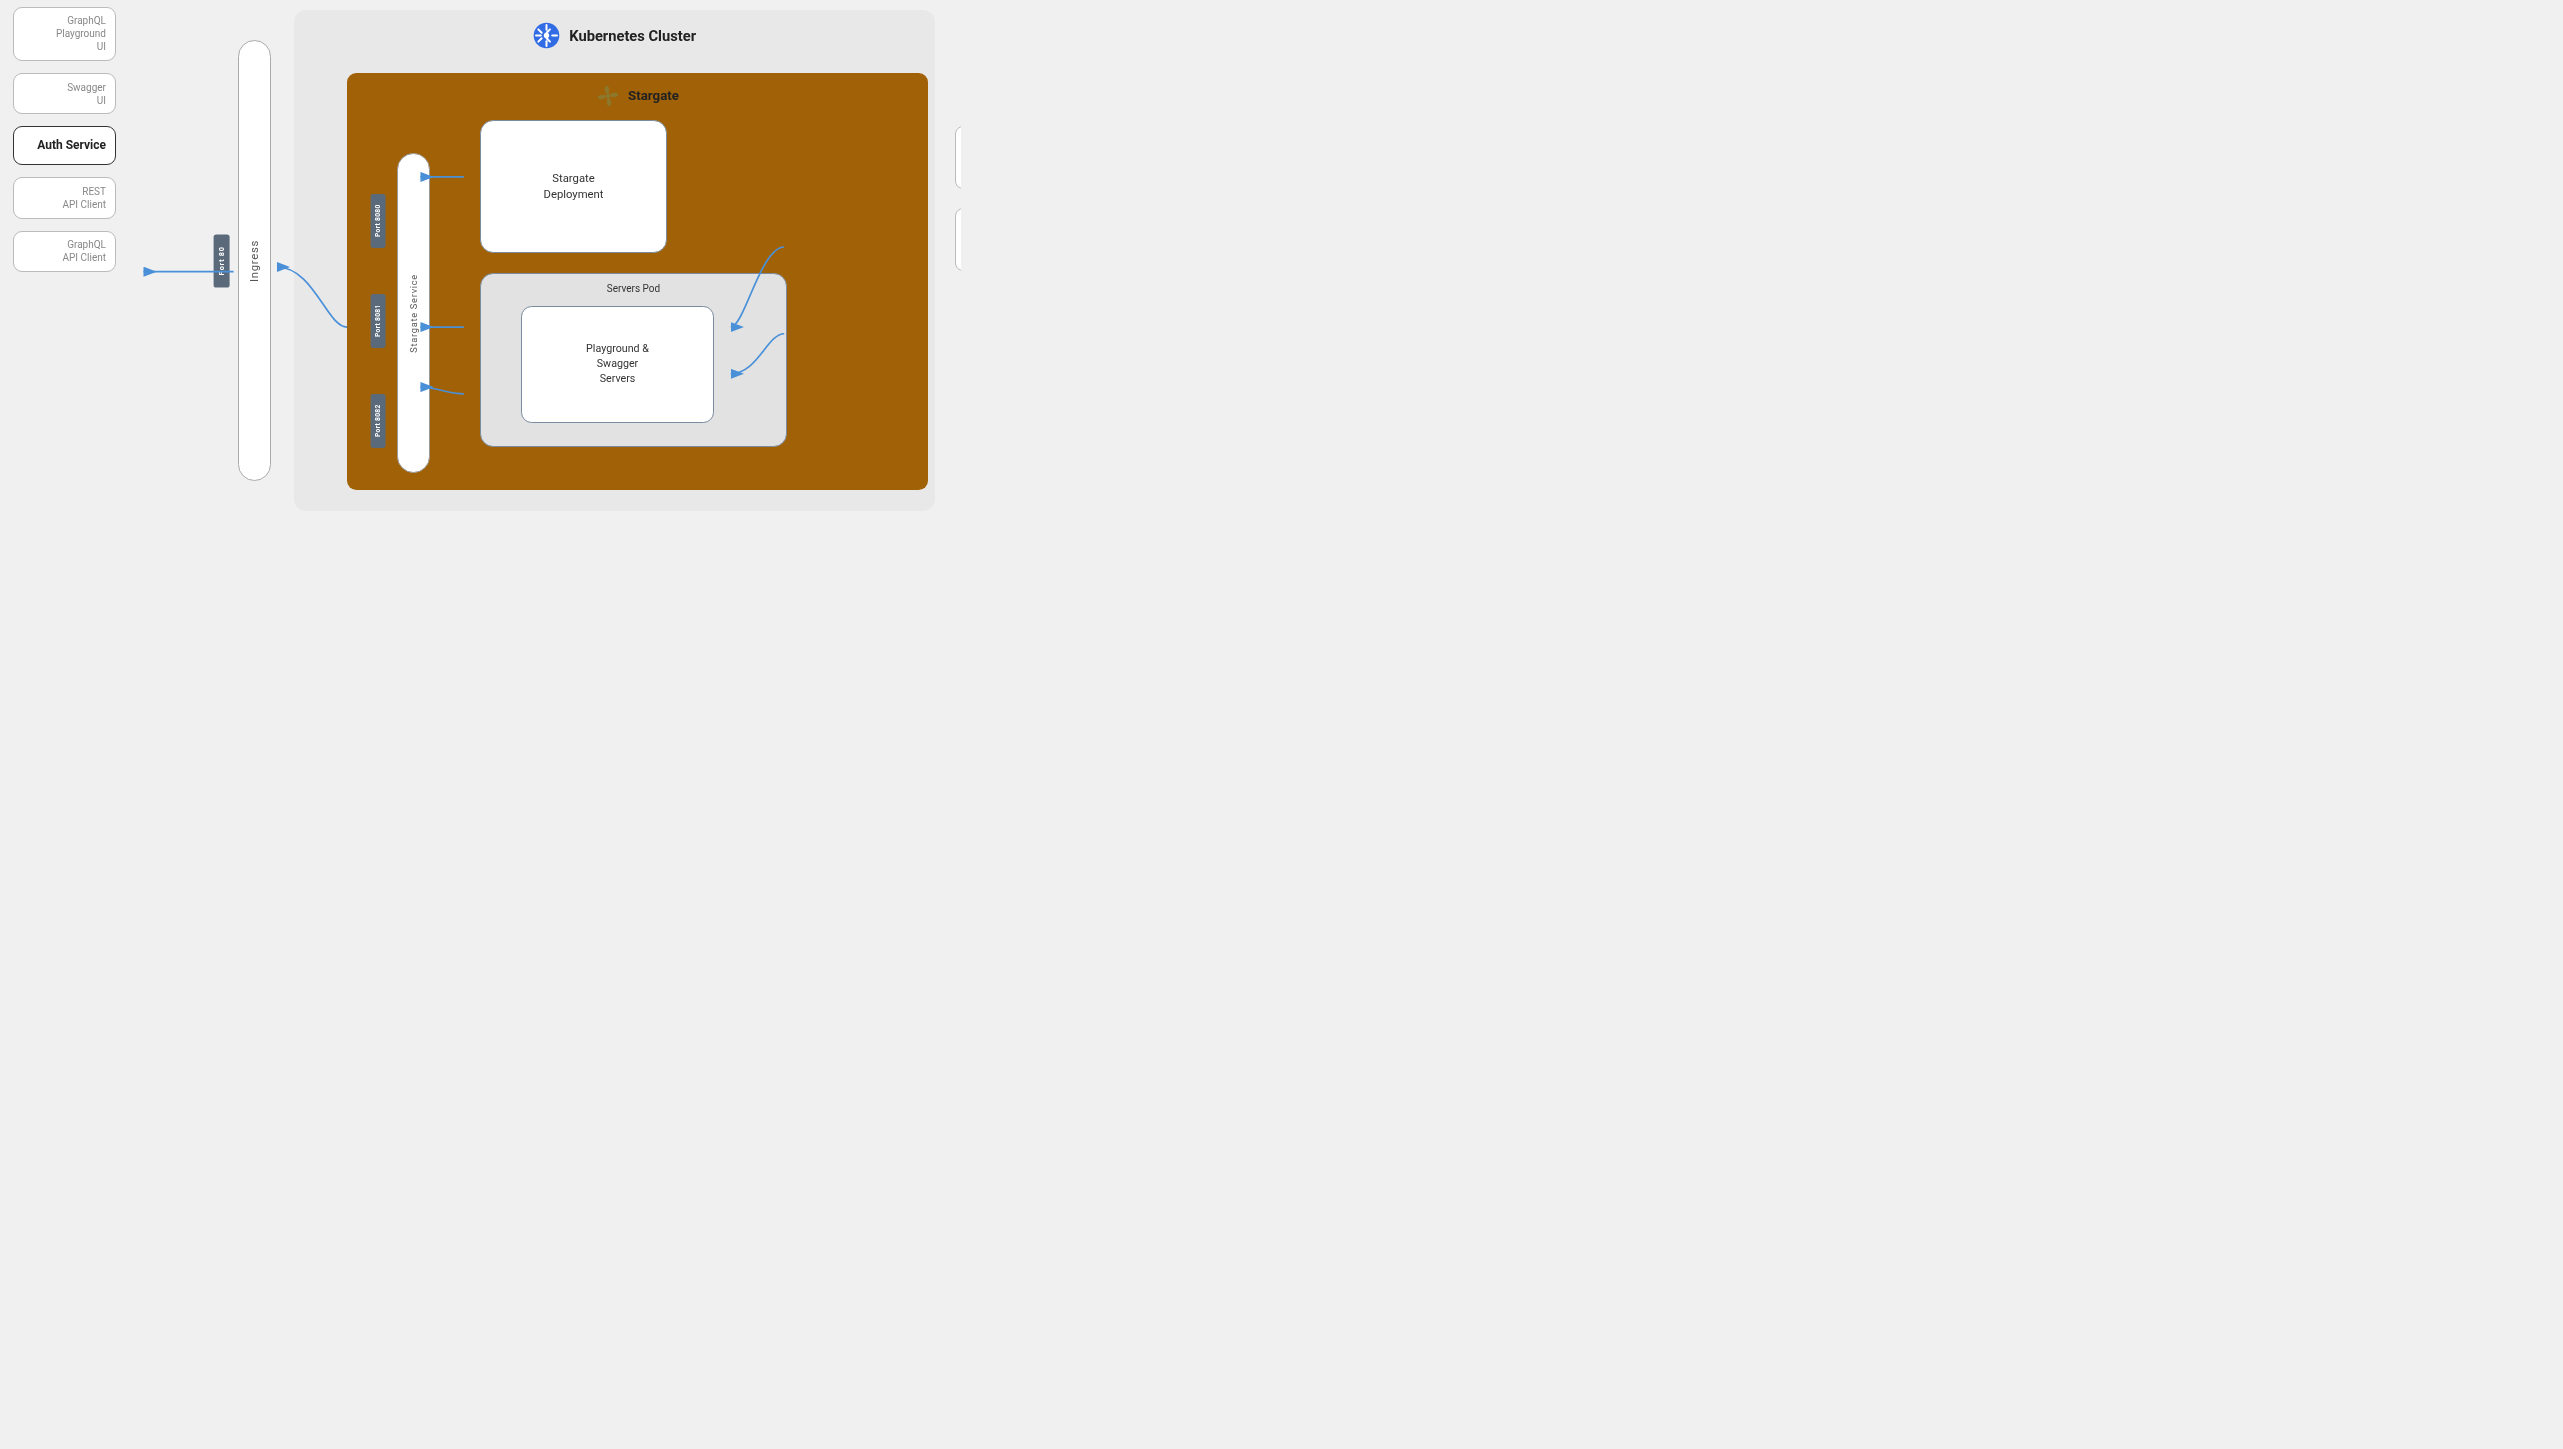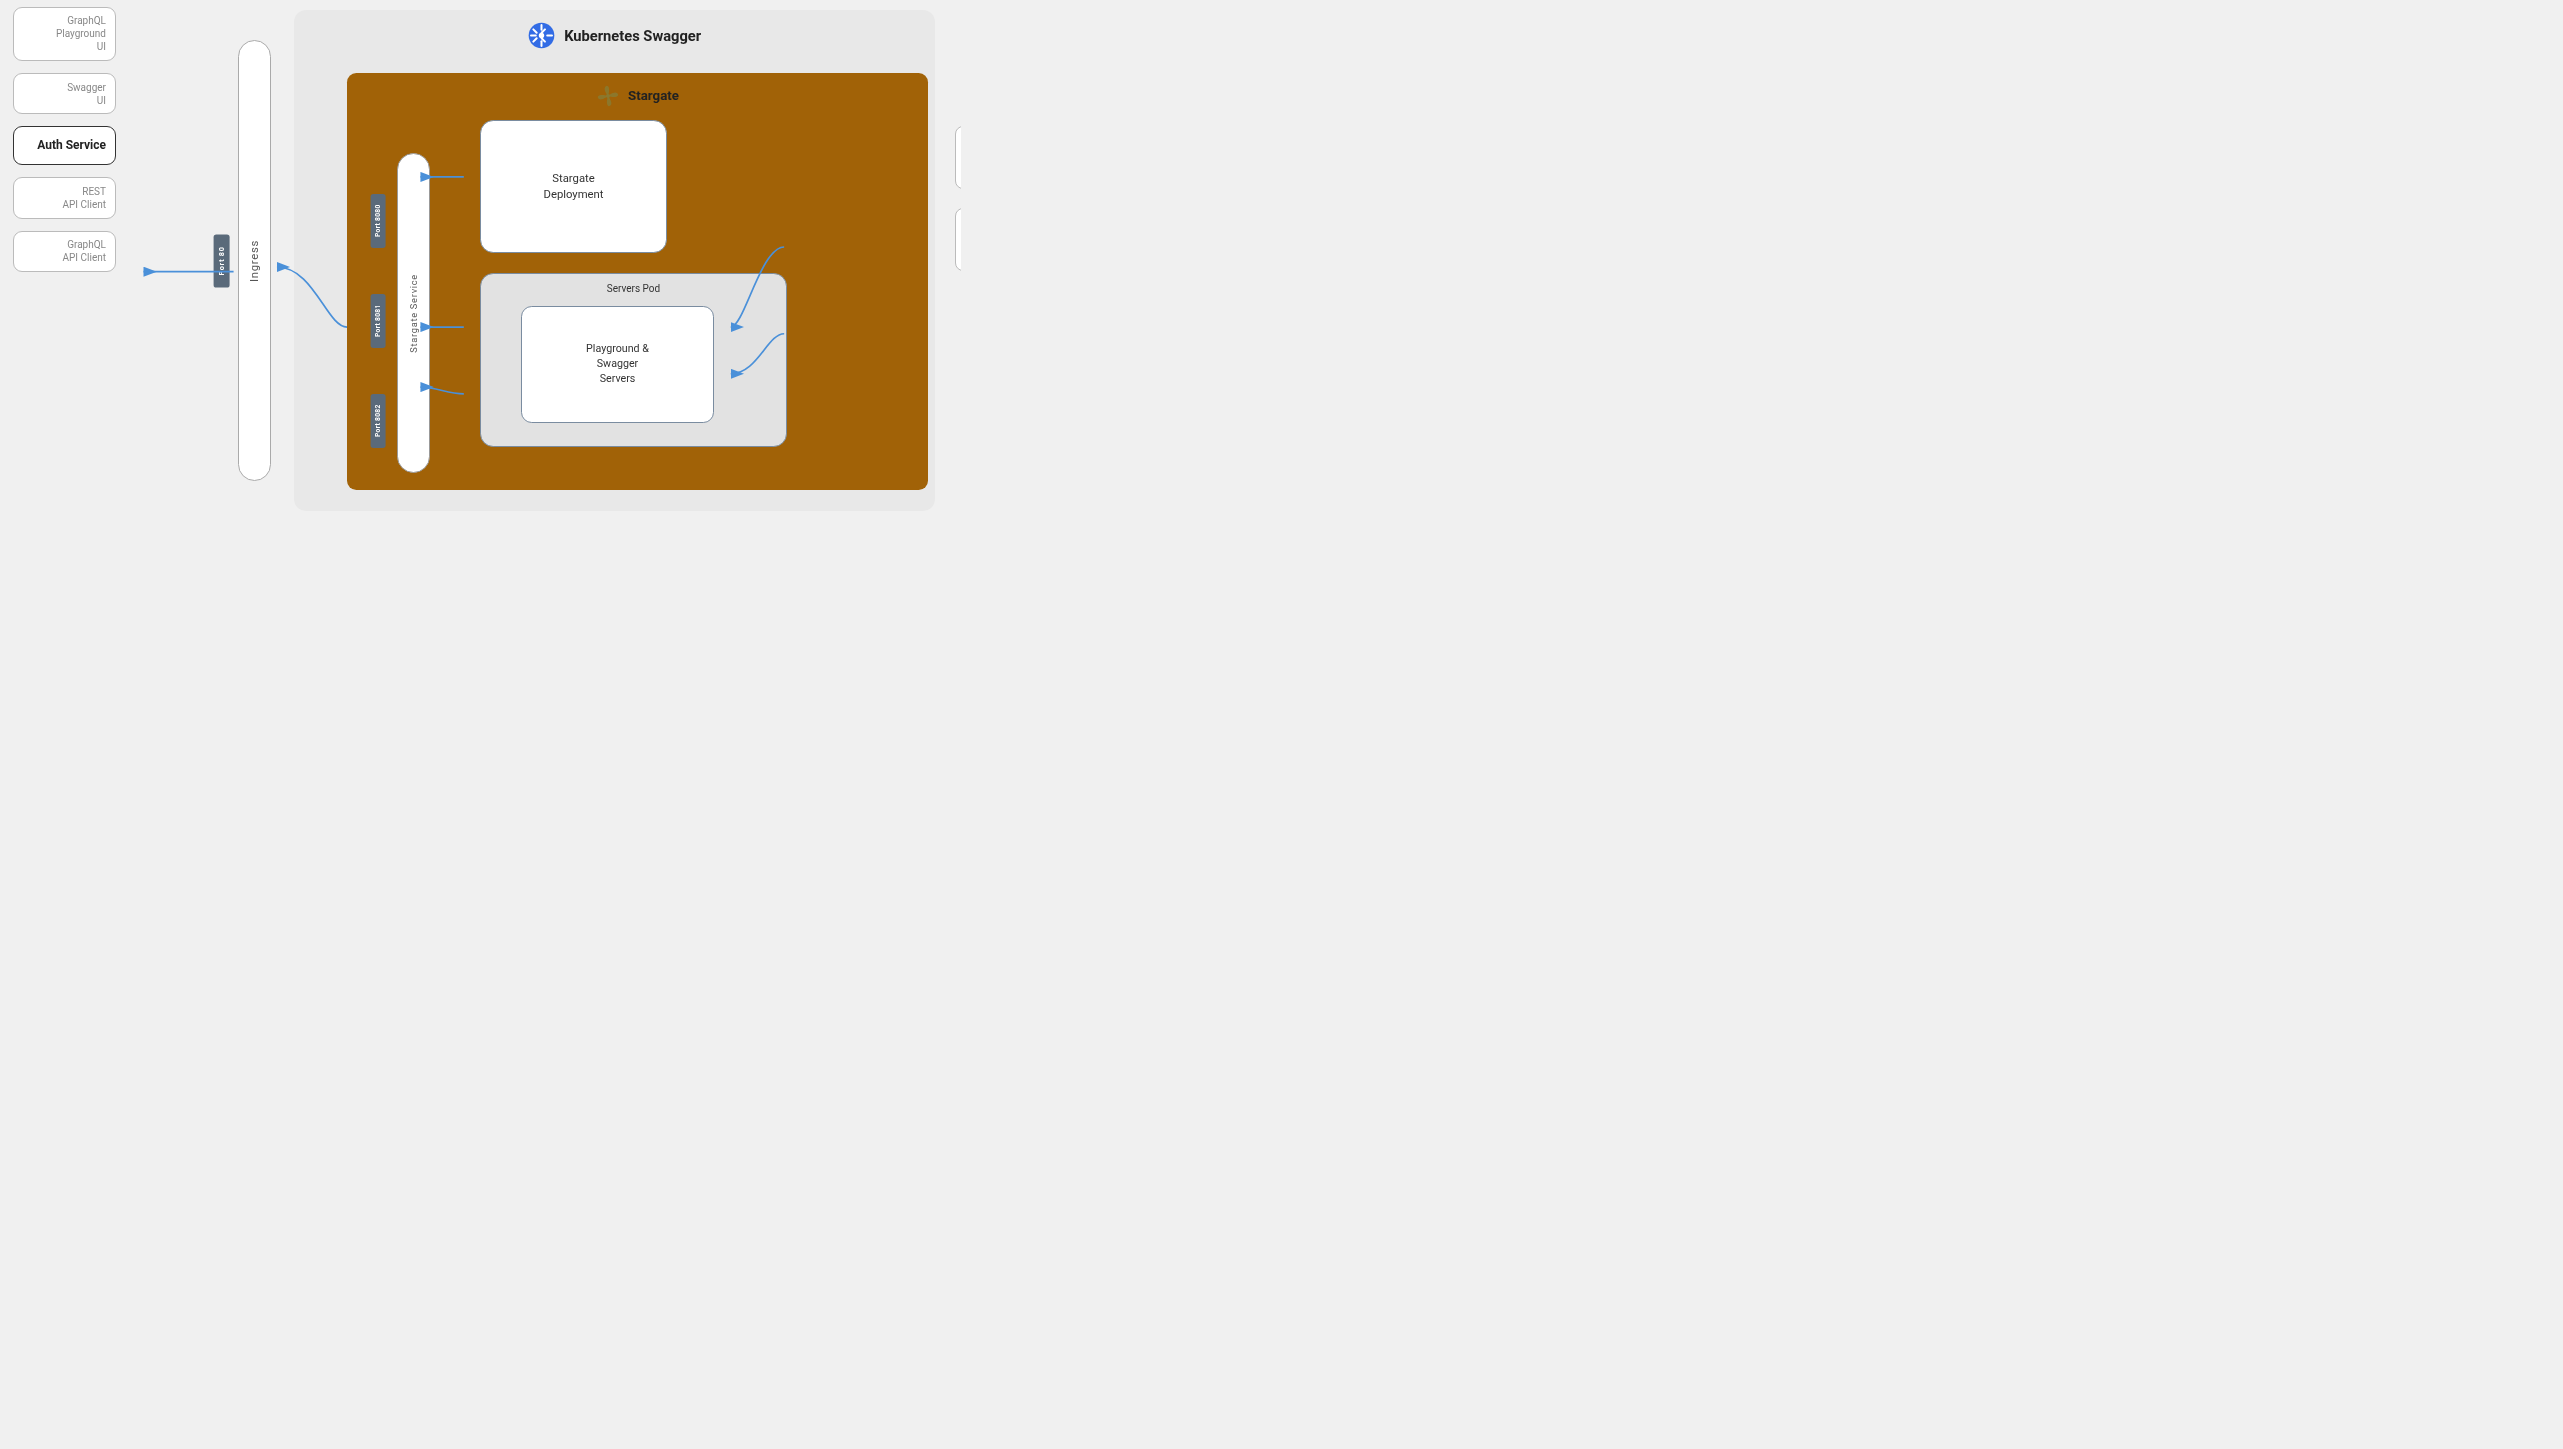--- a/index.html
+++ b/index.html
@@ -347,21 +347,21 @@
           <rect x="18.5" y="3" width="3" height="10" rx="1.5"></rect>
           <rect x="18.5" y="27" width="3" height="10" rx="1.5"></rect>
           <rect x="3" y="18.5" width="10" height="3" rx="1.5"></rect>
           <rect x="27" y="18.5" width="10" height="3" rx="1.5"></rect>
           <rect x="8.5" y="8.5" width="3" height="10" rx="1.5" transform="rotate(-45 10 13)"></rect>
           <rect x="8.5" y="21.5" width="3" height="10" rx="1.5" transform="rotate(45 10 27)"></rect>
           <rect x="21.5" y="8.5" width="3" height="10" rx="1.5" transform="rotate(45 23 13)"></rect>
           <rect x="21.5" y="21.5" width="3" height="10" rx="1.5" transform="rotate(-45 23 27)"></rect>
         </g>
       </svg>
-      <span class="k8s-title">Kubernetes Swagger</span>
+      <span class="k8s-title">Kubernetes Cluster</span>
     </div>
 
     <div class="stargate-area">
       <div class="stargate-header">
 
         <svg class="stargate-icon" viewBox="0 0 36 36" xmlns="http://www.w3.org/2000/svg">
 
           <g fill="#8a7a30">
             <path d="M18 18 C18 18 10 8 14 4 C18 0 22 6 18 18Z" opacity="0.9"></path>
             <path d="M18 18 C18 18 28 10 32 14 C36 18 30 22 18 18Z" opacity="0.9"></path>

